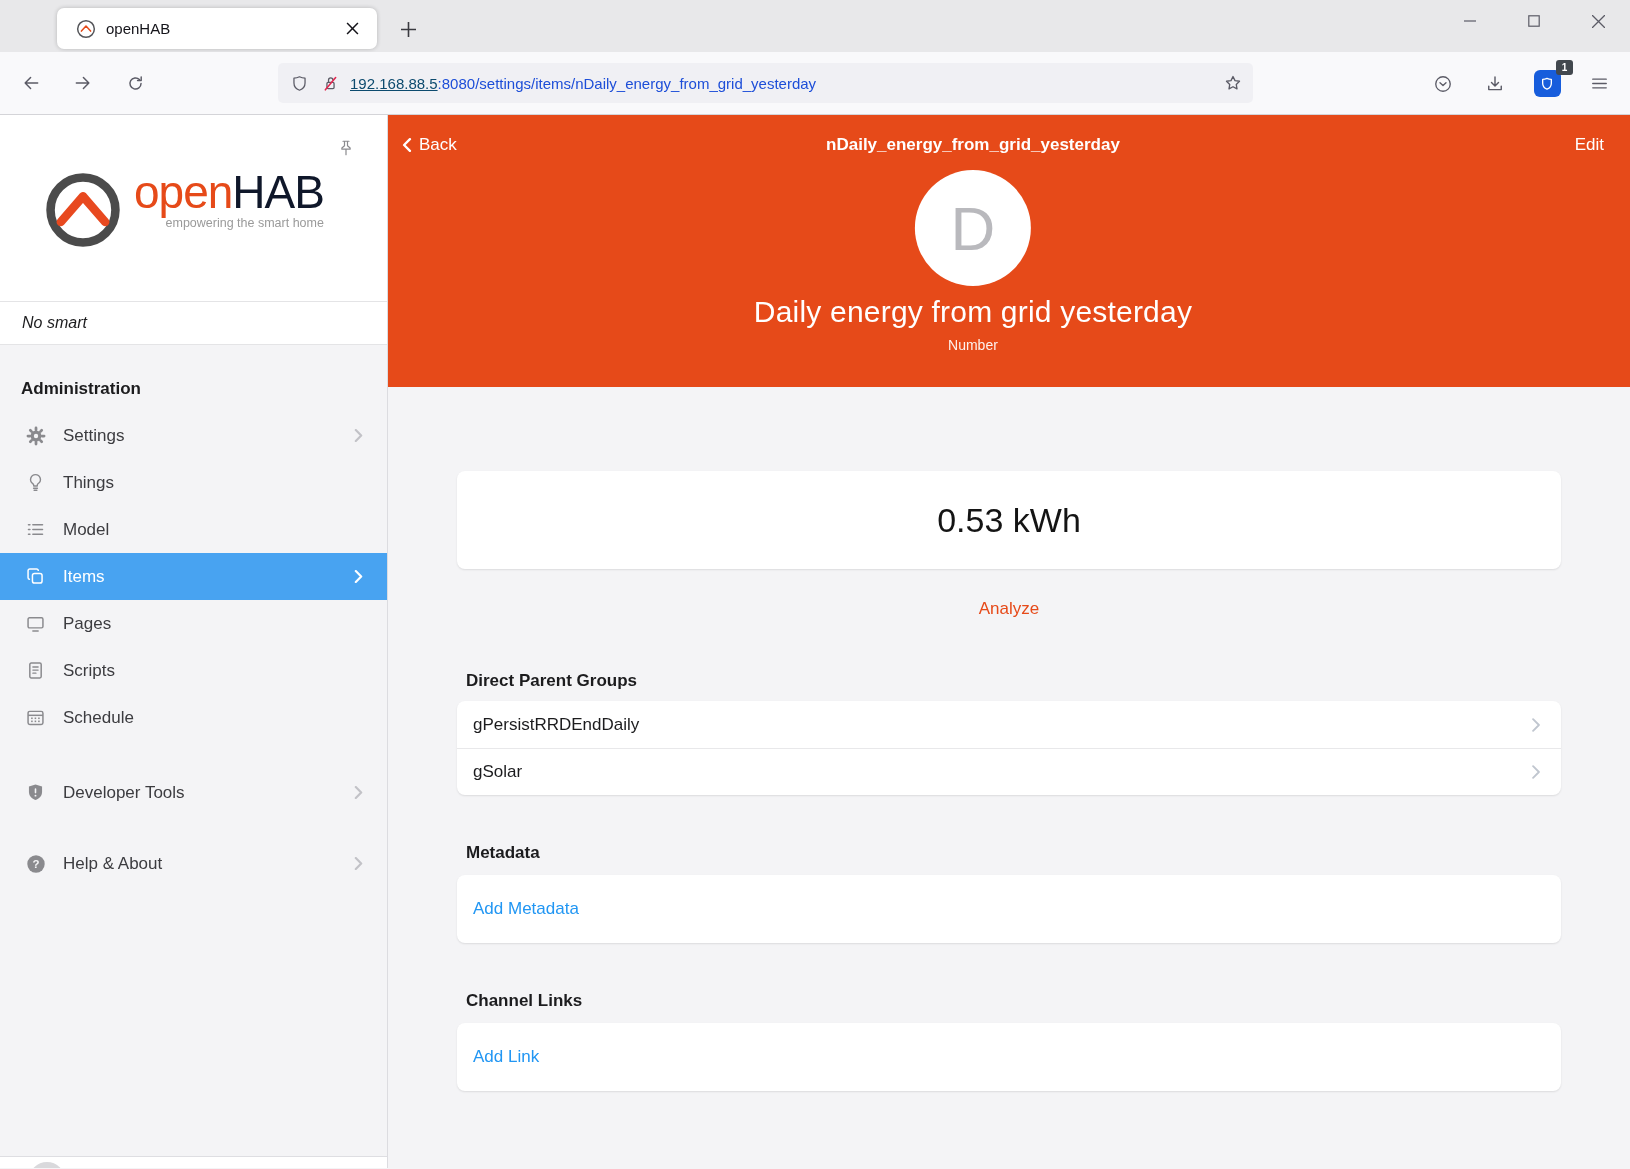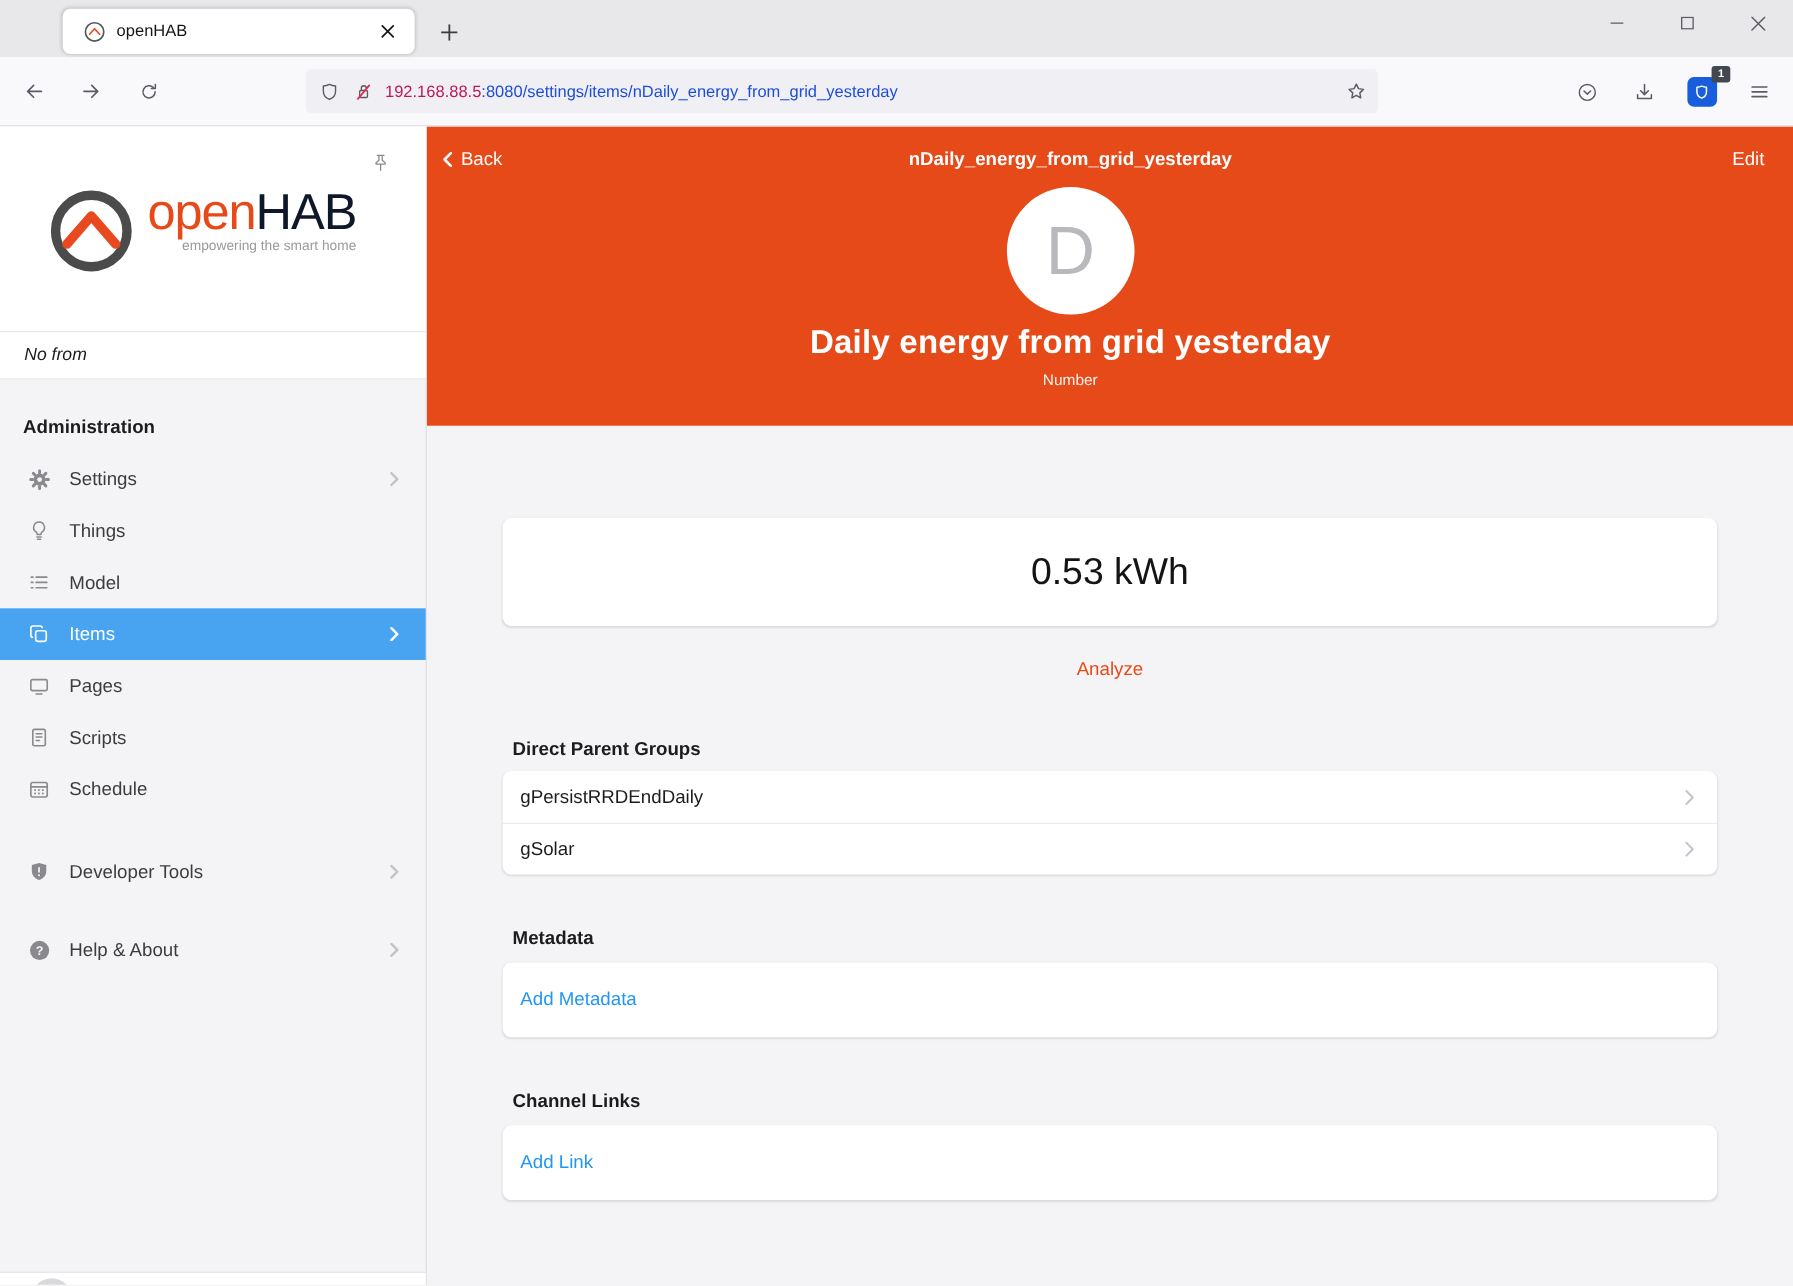--- a/index.html
+++ b/index.html
@@ -16,21 +16,21 @@
   .newtab-btn { position:absolute; left:392px; top:13px; width:32px; height:32px; display:flex; align-items:center; justify-content:center; border-radius:4px; }
   .win-controls { position:absolute; right:0; top:0; height:42px; display:flex; }
   .win-btn { width:64px; height:42px; display:flex; align-items:center; justify-content:center; }
 
   .toolbar { position:relative; height:63px; background:#f9f9fb; border-bottom:1px solid #d4d4d8; display:flex; align-items:center; }
   .nav-btn { width:34px; height:34px; display:flex; align-items:center; justify-content:center; border-radius:4px; }
   .nav-btn.back { margin-left:14px; } .nav-btn.fwd { margin-left:18px; } .nav-btn.reload { margin-left:18px; }
   .urlbar { position:absolute; left:278px; top:11px; width:975px; height:40px; background:#f0f0f4;
             border-radius:5px; display:flex; align-items:center; padding:0 10px 0 12px; }
   .url-text { font-size:15px; margin-left:10px; flex:1; white-space:nowrap; overflow:hidden; }
-  .url-host { color:#be185d; } .url-rest { color:#1d4ed8; }
+  .url-host { color:#0c4a6e;text-decoration:underline; } .url-rest { color:#1d4ed8; }
   .tb-right { position:absolute; right:14px; top:0; height:63px; display:flex; align-items:center; gap:18px; }
   .tb-icon { width:34px; height:34px; display:flex; align-items:center; justify-content:center; border-radius:4px; }
   .bw-wrap { position:relative; }
   .bw-tile { width:27px; height:27px; background:var(--bitwarden_blue); border-radius:6px; display:flex; align-items:center; justify-content:center; }
   .bw-badge { position:absolute; top:-7px; right:-9px; min-width:17px; height:15px; background:#42484e; color:#fff;
               border-radius:3px; font-size:10px; font-weight:bold; display:flex; align-items:center; justify-content:center; padding:0 3px; }
 
   
   .app { display:flex; height:1053px; }
 
@@ -62,21 +62,21 @@
   
   .main { flex:1; display:flex; flex-direction:column; overflow:hidden; }
   .hero { position:relative; height:272px; background:var(--accent_orange); color:#fff; flex:none; }
   .hero-bar { position:relative; height:60px; display:flex; align-items:center; }
   .back-link { display:flex; align-items:center; gap:5px; margin-left:12px; font-size:17px; color:#fff; }
   .hero-title { position:absolute; left:47.1%; transform:translateX(-50%); font-size:17px; font-weight:bold; white-space:nowrap; }
   .edit-link { position:absolute; right:26px; font-size:17px; color:#fff; }
   .hero-center { position:absolute; left:47.1%; transform:translateX(-50%); top:55px; text-align:center; }
   .avatar { width:116px; height:116px; border-radius:50%; background:#fff; margin:0 auto; display:flex; align-items:center; justify-content:center; }
   .avatar-letter { font-size:62px; color:#b9b9bd; }
-  .item-label { margin-top:9px; font-size:30px; font-weight:700; letter-spacing:.2px; white-space:nowrap; }
+  .item-label { margin-top:9px; font-size:30px; font-weight:400; letter-spacing:.2px; white-space:nowrap; }
   .item-type { margin-top:8px; font-size:14px; color:rgba(255,255,255,.92); }
 
   .content { flex:1; overflow:hidden; padding-bottom:57px; }
   .cardbox { width:1104px; margin:0 auto; background:#fff; border-radius:8px; box-shadow:0 1px 2px rgba(0,0,0,.10); }
   .value-card { margin-top:84px; height:98px; display:flex; align-items:center; justify-content:center; }
   .value-text { font-size:34px; color:#141414; }
   .analyze { margin-top:30px; text-align:center; }
   .analyze a { color:var(--accent_orange); font-size:17px; text-decoration:none; }
   .sec-label { width:1104px; margin:0 auto; font-size:17px; font-weight:bold; color:#1c1c1e; padding-left:9px; }
   .sec-label.groups { margin-top:52px; }
@@ -212,21 +212,21 @@
           <circle cx="24" cy="24" r="19" fill="none" stroke="#4b4b4b" stroke-width="5"></circle>
           <path d="M11 31 24 16l13 15" fill="none" stroke="#e8491f" stroke-width="5" stroke-linecap="round" stroke-linejoin="round"></path>
         </svg>
         <div class="logo-text">
           <div class="logo-word"><span class="logo-open">open</span><span class="logo-hab">HAB</span></div>
           <div class="logo-tag">empowering the smart home</div>
         </div>
       </div>
     </div>
 
-    <div class="no-pages">No from</div>
+    <div class="no-pages">No smart</div>
 
     <div class="menu">
       <div class="menu-heading">Administration</div>
 
       <div class="mrow">
         <span class="micon">
           <svg width="22" height="22" viewBox="0 0 24 24">
               <g stroke="#8a8a8e" stroke-width="3" stroke-linecap="round">
                 <path d="M12 3.2v2M12 18.8v2M3.2 12h2M18.8 12h2M5.8 5.8l1.4 1.4M16.8 16.8l1.4 1.4M18.2 5.8l-1.4 1.4M7.2 16.8l-1.4 1.4"></path>
               </g>

